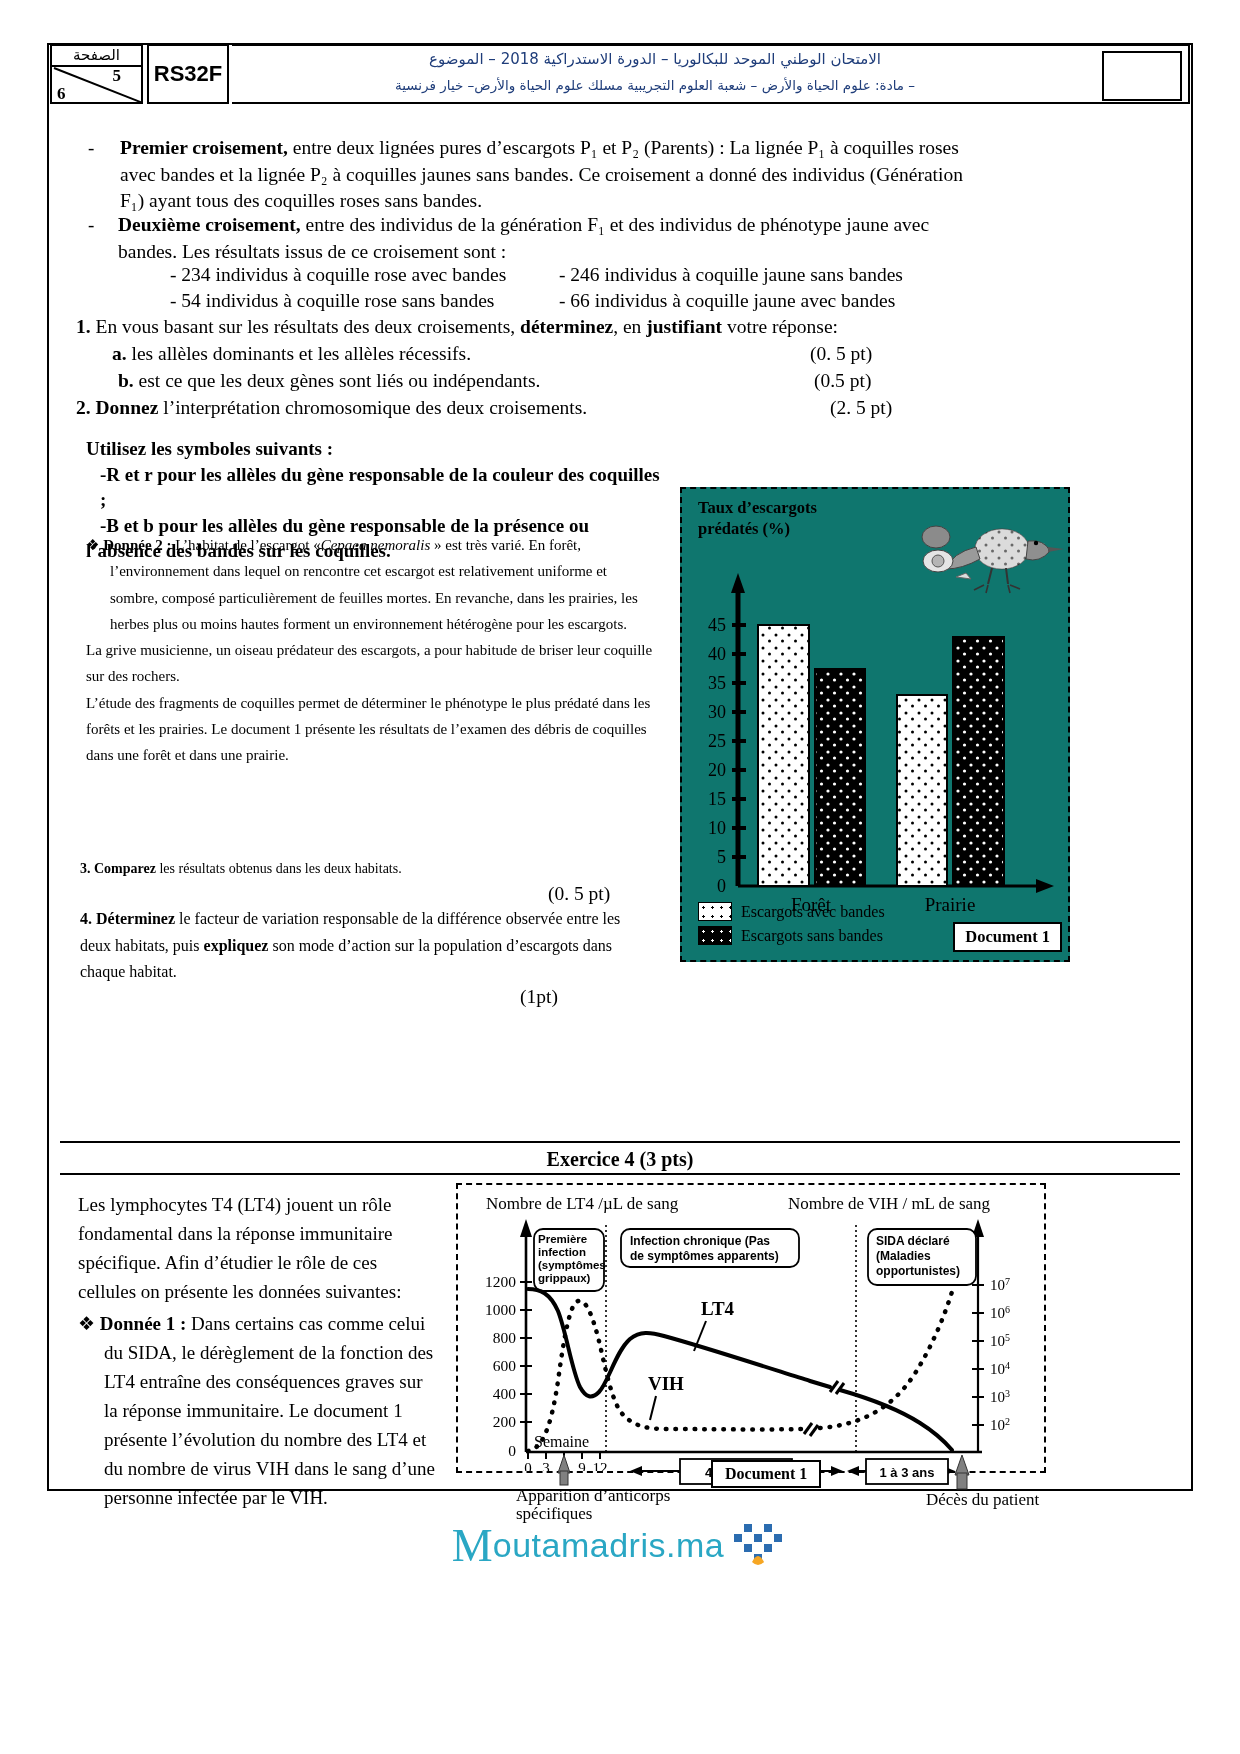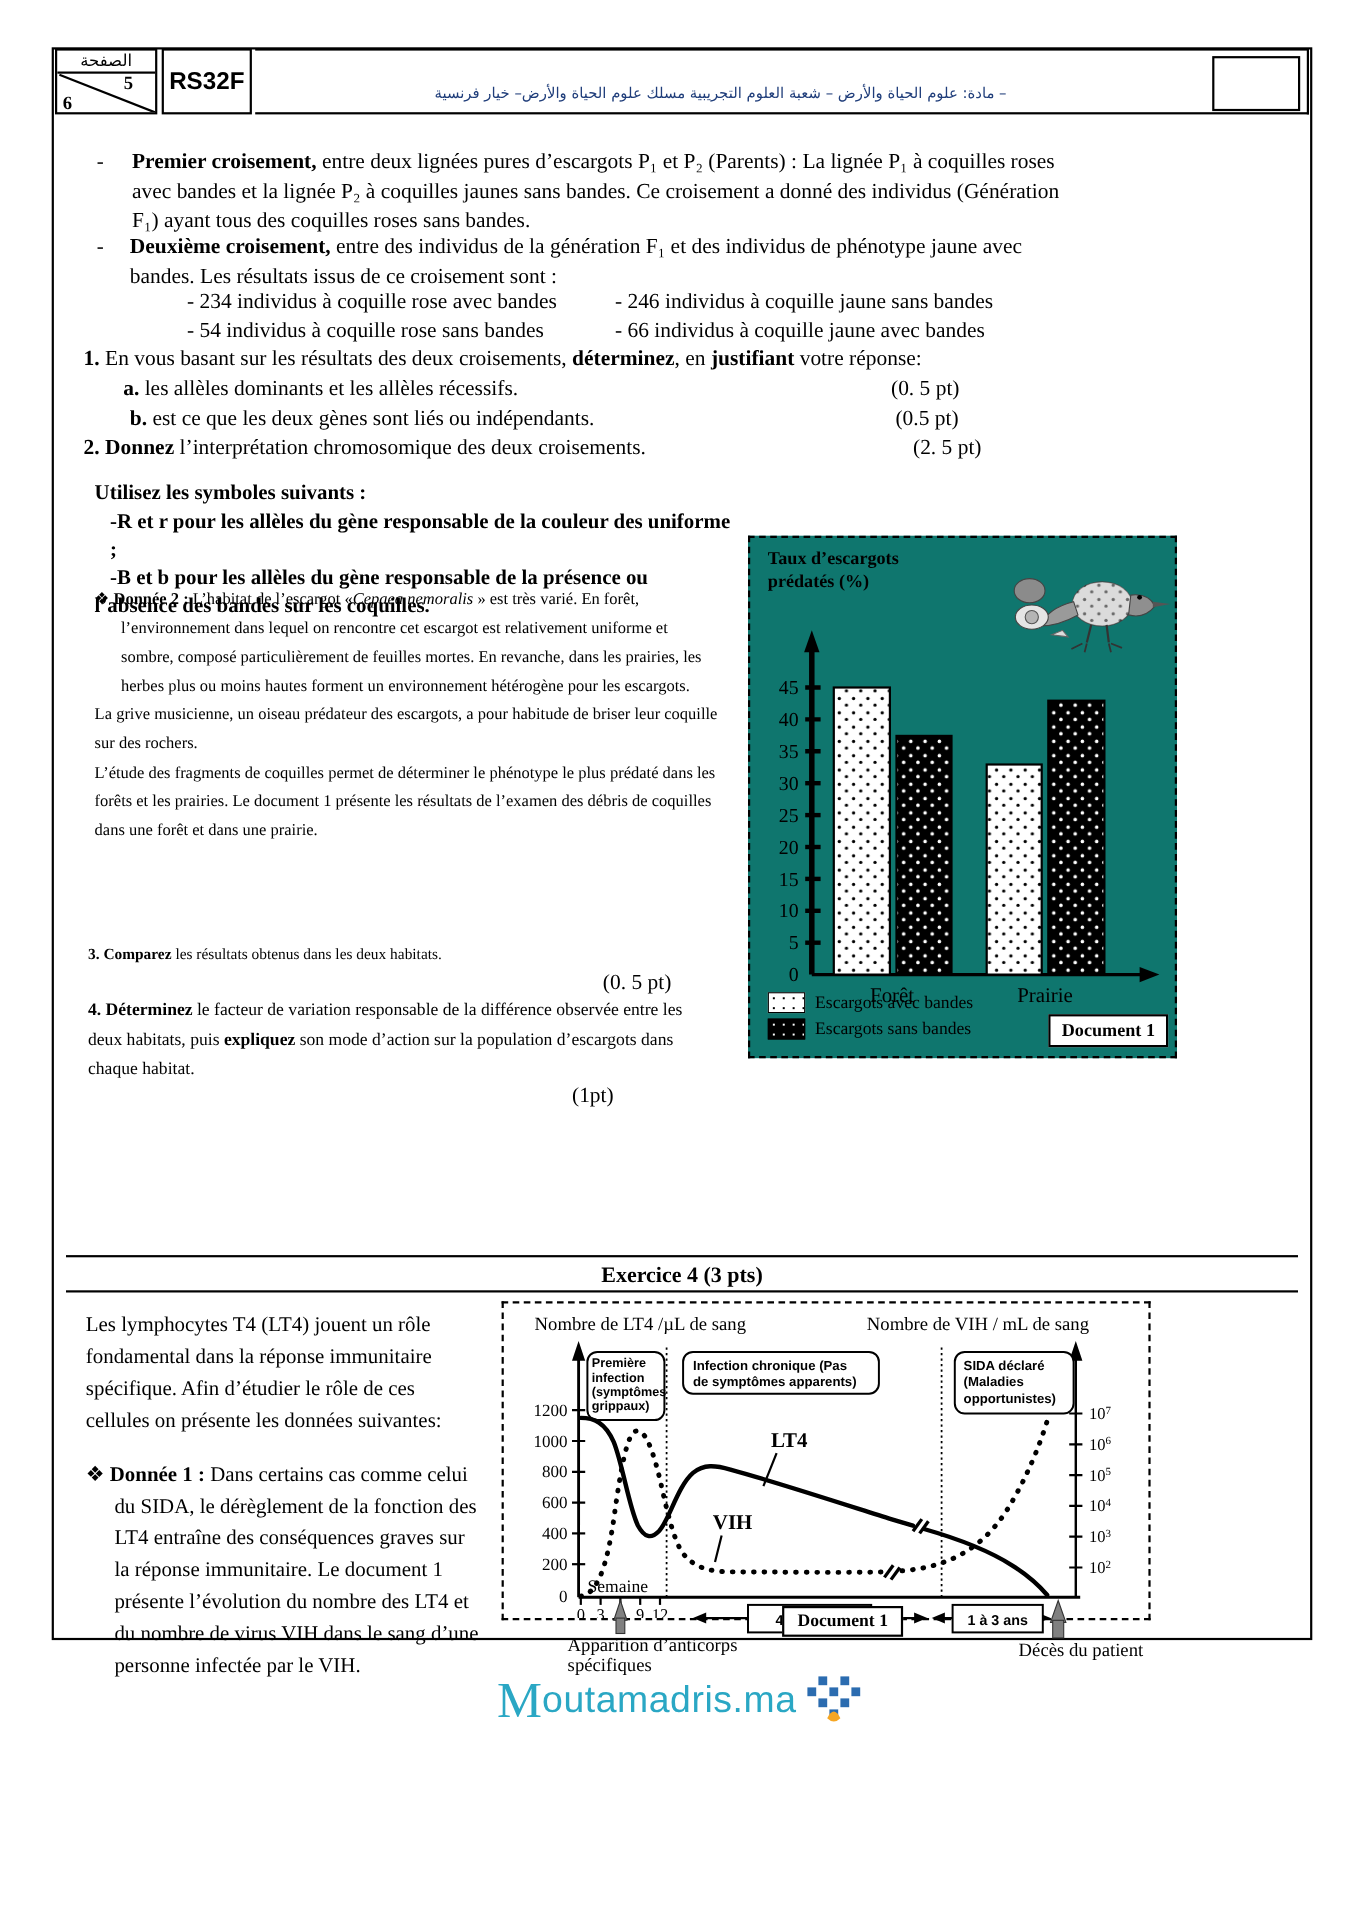--- a/index.html
+++ b/index.html
@@ -82,20 +82,21 @@
     <div class="hdr-pagebox">
       <div class="lbl">الصفحة</div>
       <svg class="diag" viewBox="0 0 93 37" preserveAspectRatio="none">
           <line x1="2" y1="1" x2="91" y2="36" stroke="#000" stroke-width="2"></line>
         </svg>
       <div class="num5">5</div>
       <div class="num6">6</div>
     </div>
     <div class="hdr-code">RS32F</div>
     <div class="hdr-center">
+      <div class="hdr-ar hdr-ar1">الامتحان الوطني الموحد للبكالوريا – الدورة الاستدراكية 2018 – الموضوع</div>
       <div class="hdr-ar hdr-ar2">– مادة: علوم الحياة والأرض – شعبة العلوم التجريبية مسلك علوم الحياة والأرض– خيار فرنسية</div>
       <div class="hdr-blank"></div>
     </div>
   </div>
 
   <div class="dash" style="left:88px;top:137px;">-</div>
   <div class="txt blk1"><b>Premier croisement,</b><span> entre deux lignées pures d’escargots P₁ et P₂ (Parents) : La lignée P₁ à coquilles roses avec bandes et la lignée P₂ à coquilles jaunes sans bandes. Ce croisement a donné des individus (Génération F₁) ayant tous des coquilles roses sans bandes.</span></div>
 
   <div class="dash" style="left:88px;top:214px;">-</div>
   <div class="txt blk2"><b>Deuxième croisement,</b><span> entre des individus de la génération F₁ et des individus de phénotype jaune avec bandes. Les résultats issus de ce croisement sont :</span></div>
@@ -111,21 +112,21 @@
   <div class="pts" style="left:810px;top:343px;">(0. 5 pt)</div>
 
   <div class="q" style="left:118px;top:370px;"><b>b.</b><span>  est ce que les deux gènes sont liés ou indépendants.</span></div>
   <div class="pts" style="left:814px;top:370px;">(0.5 pt)</div>
 
   <div class="q" style="left:76px;top:397px;"><b>2.</b><b> Donnez</b><span> l’interprétation chromosomique des deux croisements.</span></div>
   <div class="pts" style="left:830px;top:397px;">(2. 5 pt)</div>
 
   <div class="symbols">
     <div>Utilisez les symboles suivants :</div>
-    <div style="padding-left:14px;">-R et r pour les allèles du gène responsable de la couleur des uniforme ;</div>
+    <div style="padding-left:14px;">-R et r pour les allèles du gène responsable de la couleur des coquilles ;</div>
     <div style="padding-left:14px;">-B et b pour les allèles du gène responsable de la présence ou</div>
     <div>l’absence des bandes sur les coquilles.</div>
   </div>
 
   <div class="donnee2">
     <div style="text-indent:-24px;padding-left:24px;"><span>❖</span> <b>Donnée 2 :</b><span> L’habitat de l’escargot «</span><i>Cepaea nemoralis</i><span> » est très varié. En forêt, l’environnement dans lequel on rencontre cet escargot est relativement uniforme et sombre, composé particulièrement de feuilles mortes. En revanche, dans les prairies, les herbes plus ou moins hautes forment un environnement hétérogène pour les escargots.</span></div>
     <div>La grive musicienne, un oiseau prédateur des escargots, a pour habitude de briser leur coquille sur des rochers.</div>
     <div>L’étude des fragments de coquilles permet de déterminer le phénotype le plus prédaté dans les forêts et les prairies. Le document 1 présente les résultats de l’examen des débris de coquilles dans une forêt et dans une prairie.</div>
   </div>
 
@@ -225,21 +226,21 @@
       </div>
     </div>
 
     <div class="doc1-badge">Document 1</div>
   </div>
 
   <div class="ex4">Exercice 4 (3 pts)</div>
 
   <div class="ex4txt">
     <div>    Les lymphocytes T4 (LT4)  jouent un rôle fondamental dans la réponse immunitaire spécifique. Afin d’étudier le rôle de ces cellules on présente les données suivantes:</div>
-    <div style="text-indent:-26px;padding-left:26px;margin-top:20px;"><span>❖</span> <b>Donnée 1 :</b><span> Dans certains cas comme celui du SIDA, le dérèglement de la fonction des LT4 entraîne des conséquences graves sur la réponse immunitaire. Le document 1 présente l’évolution du nombre des LT4  et du nombre de virus VIH dans le sang d’une personne infectée par le VIH.</span></div>
+    <div style="text-indent:-26px;padding-left:26px;margin-top:3px;"><span>❖</span> <b>Donnée 1 :</b><span> Dans certains cas comme celui du SIDA, le dérèglement de la fonction des LT4 entraîne des conséquences graves sur la réponse immunitaire. Le document 1 présente l’évolution du nombre des LT4  et du nombre de virus VIH dans le sang d’une personne infectée par le VIH.</span></div>
   </div>
 
   <div class="doc1b">
     <svg width="586" height="286" viewBox="0 0 586 286">
 
       <text x="28" y="24" font-family="Liberation Serif, serif" font-size="17" fill="#000">Nombre de LT4 /µL de sang</text>
       <text x="330" y="24" font-family="Liberation Serif, serif" font-size="17" fill="#000">Nombre de VIH / mL de sang</text>
 
       <line x1="68" y1="46" x2="68" y2="267" stroke="#000" stroke-width="2.6"></line>
       <polygon points="68,34 62,52 74,52" fill="#000"></polygon>

